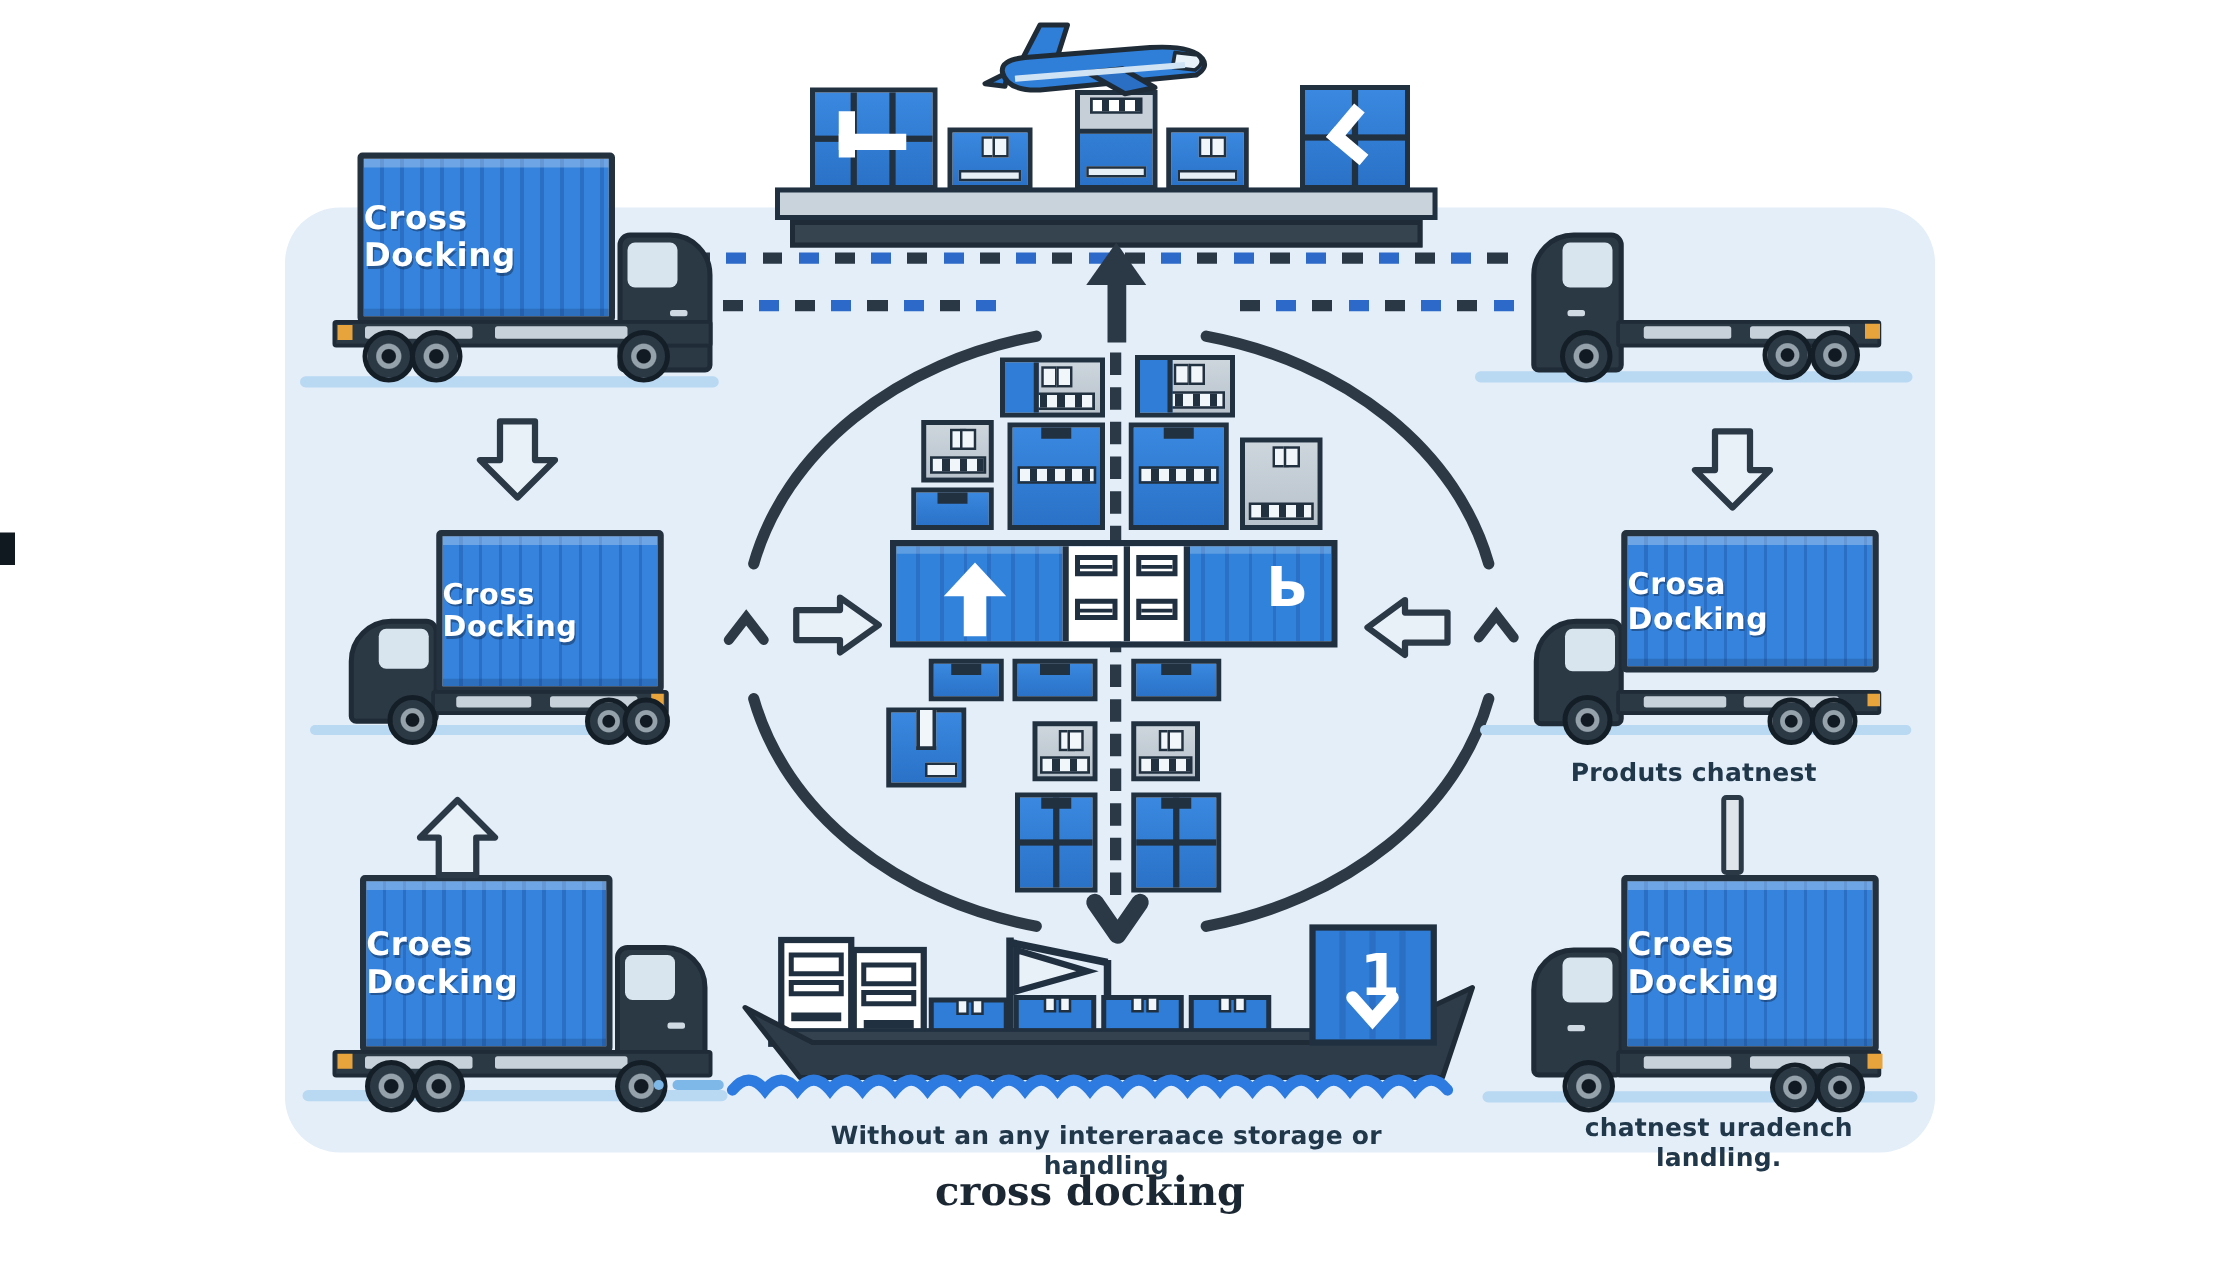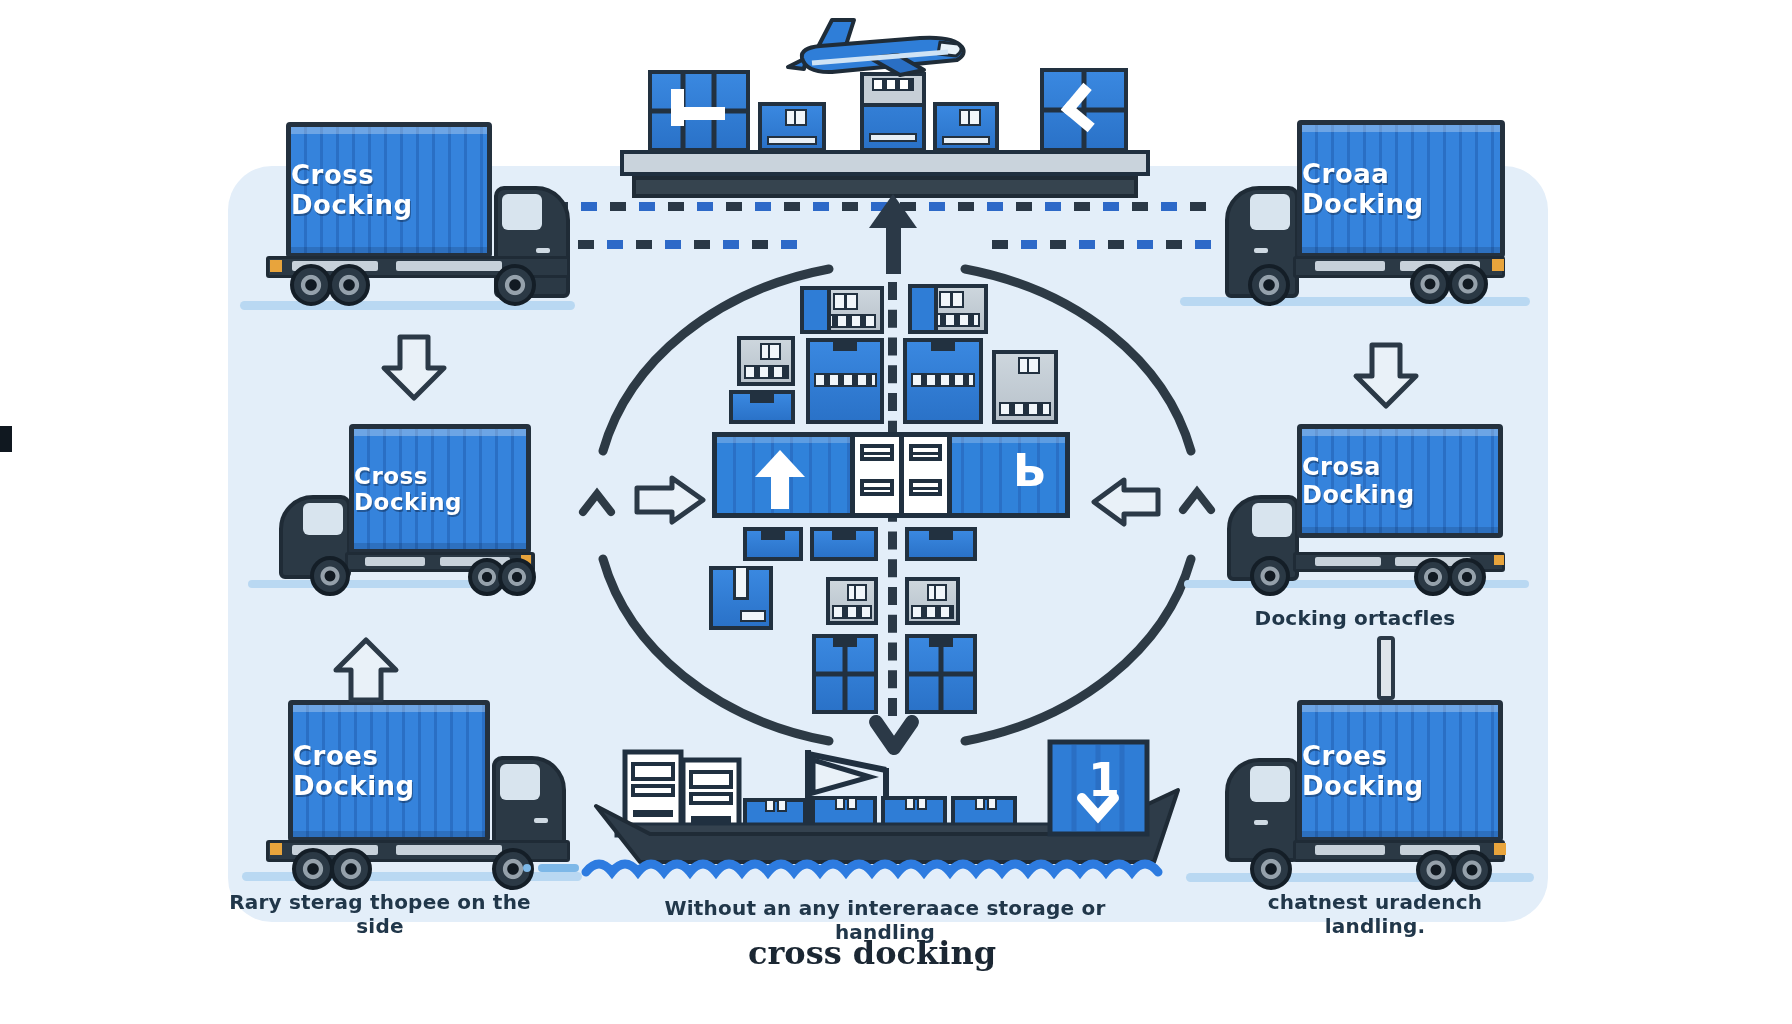--- a/index.html
+++ b/index.html
@@ -236,29 +236,25 @@
   <div class="cab faceR" style="left:492px;top:756px;width:74px;height:104px"></div>
   <div class="win" style="left:500px;top:764px;width:40px;height:36px"></div>
   <div class="handle" style="left:534px;top:818px"></div>
   <div class="chassis" style="left:266px;top:840px;width:304px;height:22px"></div>
   <div class="seg" style="left:292px;top:845px;width:86px"></div>
   <div class="seg" style="left:396px;top:845px;width:106px"></div>
   <div class="tag" style="left:270px;top:843px"></div>
   <div class="wheel" style="left:292px;top:848px;width:42px;height:42px"></div>
   <div class="wheel" style="left:330px;top:848px;width:42px;height:42px"></div>
   <div class="wheel" style="left:492px;top:848px;width:42px;height:42px"></div>
-  <div class="caption" style="left:210px;top:890px;width:340px">Rary sterag thopee  on the side</div>
 
   <div class="ground" style="left:1180px;top:297px;width:350px;height:9px"></div>
   <div class="cab faceL" style="left:1225px;top:186px;width:74px;height:112px"></div>
   <div class="win" style="left:1250px;top:194px;width:40px;height:36px"></div>
   <div class="handle" style="left:1254px;top:248px"></div>
-  <div class="tbox" style="left:1297px;top:120px;width:208px;height:138px">
-    <span>Croaa Docking</span>
-  </div>
   <div class="chassis" style="left:1293px;top:256px;width:212px;height:22px"></div>
   <div class="seg" style="left:1315px;top:261px;width:70px"></div>
   <div class="seg" style="left:1400px;top:261px;width:80px"></div>
   <div class="tag" style="left:1492px;top:259px"></div>
   <div class="wheel" style="left:1248px;top:264px;width:42px;height:42px"></div>
   <div class="wheel" style="left:1410px;top:264px;width:40px;height:40px"></div>
   <div class="wheel" style="left:1448px;top:264px;width:40px;height:40px"></div>
 
   <div class="ground" style="left:1184px;top:580px;width:345px;height:8px"></div>
   <div class="cab faceL" style="left:1227px;top:495px;width:72px;height:86px"></div>
@@ -266,21 +262,21 @@
   <div class="tbox" style="left:1297px;top:424px;width:206px;height:114px">
     <span style="font-size:24px">Crosa Docking</span>
   </div>
   <div class="chassis" style="left:1293px;top:552px;width:212px;height:20px"></div>
   <div class="seg" style="left:1315px;top:557px;width:66px;height:9px"></div>
   <div class="seg" style="left:1395px;top:557px;width:76px;height:9px"></div>
   <div class="tag" style="left:1494px;top:555px;width:10px;height:10px"></div>
   <div class="wheel" style="left:1250px;top:556px;width:40px;height:40px"></div>
   <div class="wheel" style="left:1414px;top:558px;width:38px;height:38px"></div>
   <div class="wheel" style="left:1448px;top:558px;width:38px;height:38px"></div>
-  <div class="caption" style="left:1245px;top:606px;width:220px">Docking ortacfles</div>
+  <div class="caption" style="left:1245px;top:606px;width:220px">Produts chatnest</div>
   <div class="connector-bar"></div>
 
   <div class="ground" style="left:1186px;top:873px;width:348px;height:9px"></div>
   <div class="cab faceL" style="left:1225px;top:758px;width:74px;height:104px"></div>
   <div class="win" style="left:1250px;top:766px;width:40px;height:36px"></div>
   <div class="handle" style="left:1254px;top:820px"></div>
   <div class="tbox" style="left:1297px;top:700px;width:206px;height:142px">
     <span>Croes Docking</span>
   </div>
   <div class="chassis" style="left:1293px;top:840px;width:212px;height:22px"></div>

